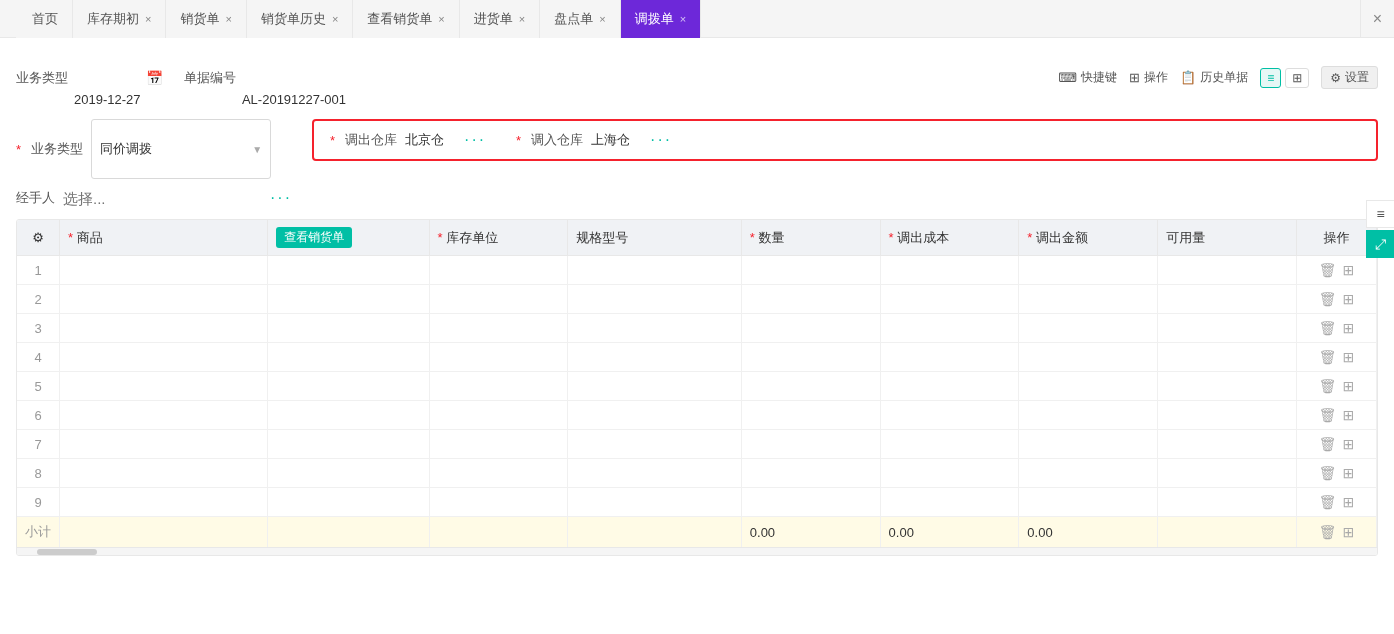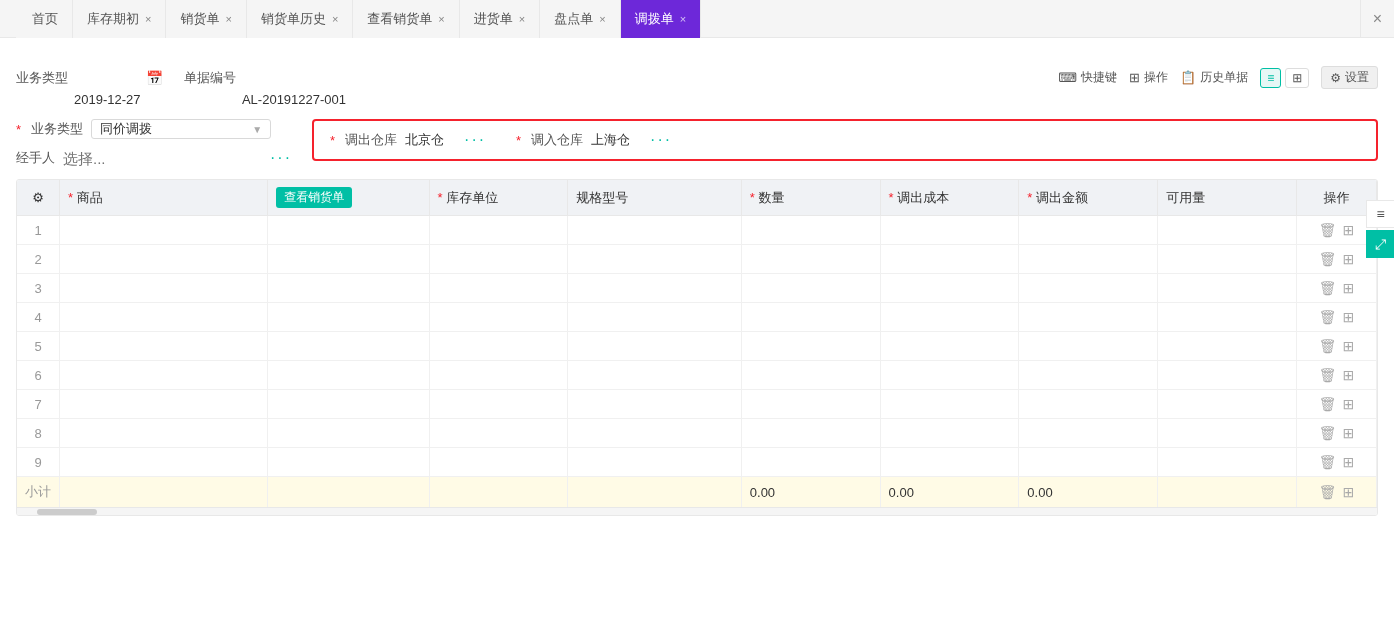--- a/index.html
+++ b/index.html
@@ -97,21 +97,21 @@
     }
     .form-field {
       display: flex; align-items: center; gap: 8px;
     }
     .required-star { color: #f5222d; margin-right: 2px; }
     .field-label { color: #555; white-space: nowrap; }
     .field-select {
       display: flex; align-items: center;
       border: 1px solid #d9d9d9;
       border-radius: 3px;
-      padding: 0 8px;
+      padding: 20px 8px;
       min-width: 180px;
       cursor: pointer;
       background: #fff;
       justify-content: space-between;
     }
     .field-select-val { color: #333; }
     .field-select-arrow { color: #aaa; font-size: 10px; }
     .field-input-plain {
       border: none;
       outline: none;

